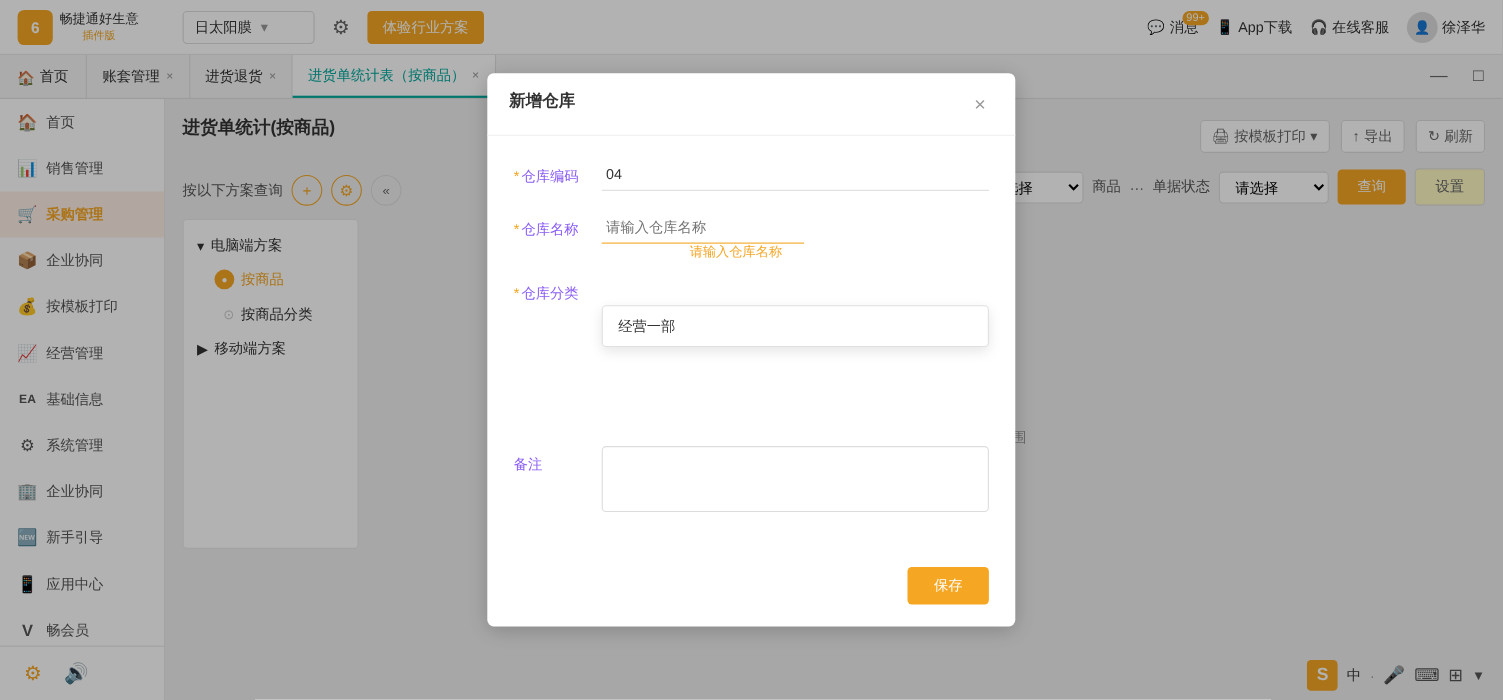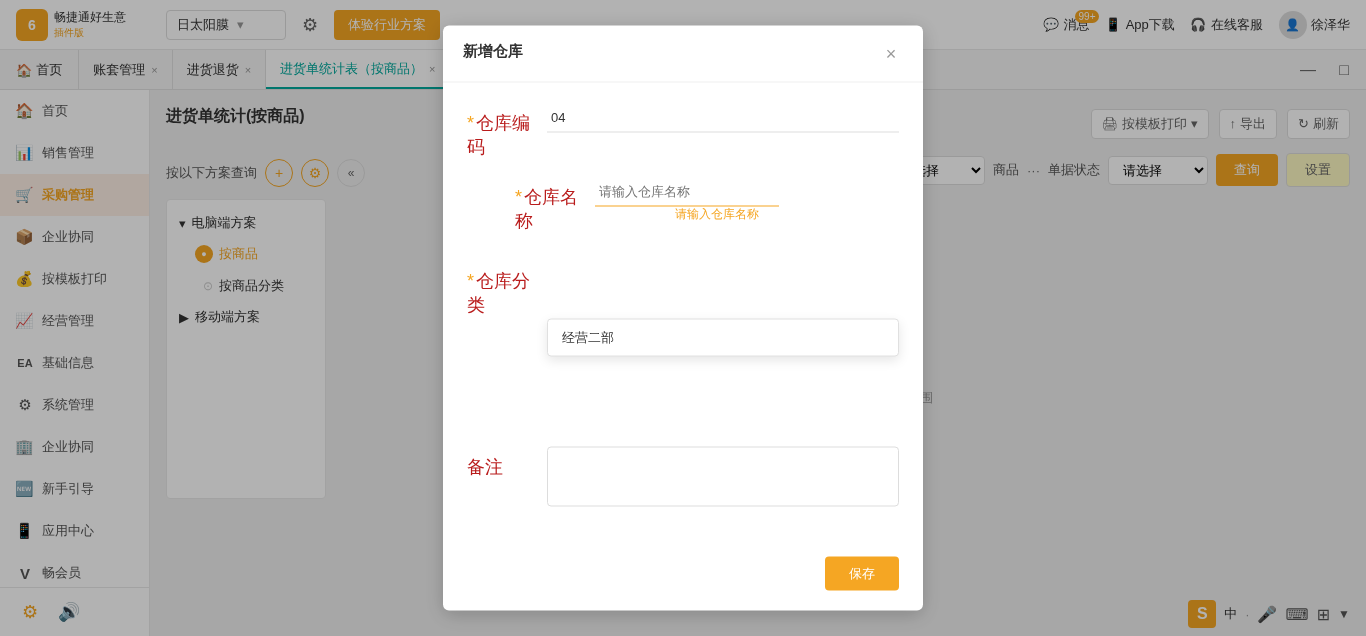--- a/index.html
+++ b/index.html
@@ -29,21 +29,21 @@
       border-radius: 6px;
       display: flex;
       align-items: center;
       justify-content: center;
       color: white;
       font-weight: bold;
       font-size: 14px;
       margin-right: 6px;
       flex-shrink: 0;
     }
-    .logo-text { font-size: 12px; color: #333; line-height: 1.3; }
+    .logo-text { font-size: 12px; color: #333; line-height: 1.3; text-align: center; }
     .logo-badge { font-size: 10px; color: #f5a623; }
     .store-selector {
       display: flex;
       align-items: center;
       border: 1px solid #ddd;
       border-radius: 4px;
       padding: 5px 10px;
       cursor: pointer;
       color: #333;
       font-size: 13px;
@@ -388,22 +388,22 @@
     }
     .form-row {
       display: flex;
       align-items: flex-start;
       margin-bottom: 18px;
       position: relative;
     }
     .form-label {
       width: 80px;
       flex-shrink: 0;
-      font-size: 18px;
-      color: #b91c1c;
+      font-size: 13px;
+      color: #8b5cf6;
       padding-top: 8px;
     }
     .form-label.required::before {
       content: '*';
       color: #f5a623;
       margin-right: 2px;
     }
     .form-control {
       flex: 1;
       border: none;
@@ -771,33 +771,33 @@
     <span class="modal-title">新增仓库</span>
     <div class="modal-close">×</div>
   </div>
   <div class="modal-body">
 
     <div class="form-row">
       <label class="form-label required">仓库编码</label>
       <input class="form-control" type="text" value="04" style="">
     </div>
 
-    <div class="form-row" style="margin-bottom:28px;margin-left:48px;">
+    <div class="form-row" style="margin-bottom:28px;">
       <label class="form-label required">仓库名称</label>
       <div class="form-control-wrapper">
         <input class="form-control error" type="text" placeholder="请输入仓库名称" style="">
         <div class="error-msg">请输入仓库名称</div>
       </div>
     </div>
 
     <div class="form-row" style="position:relative;">
       <label class="form-label required">仓库分类</label>
 
       <div class="dropdown-list">
-        <div class="dropdown-list-item">经营二部</div>
+        <div class="dropdown-list-item">经营一部</div>
       </div>
     </div>
 
     <div class="form-row" style="margin-top:130px;">
       <label class="form-label">备注</label>
       <textarea class="form-textarea" style=""></textarea>
     </div>
 
   </div>
   <div class="modal-footer">

